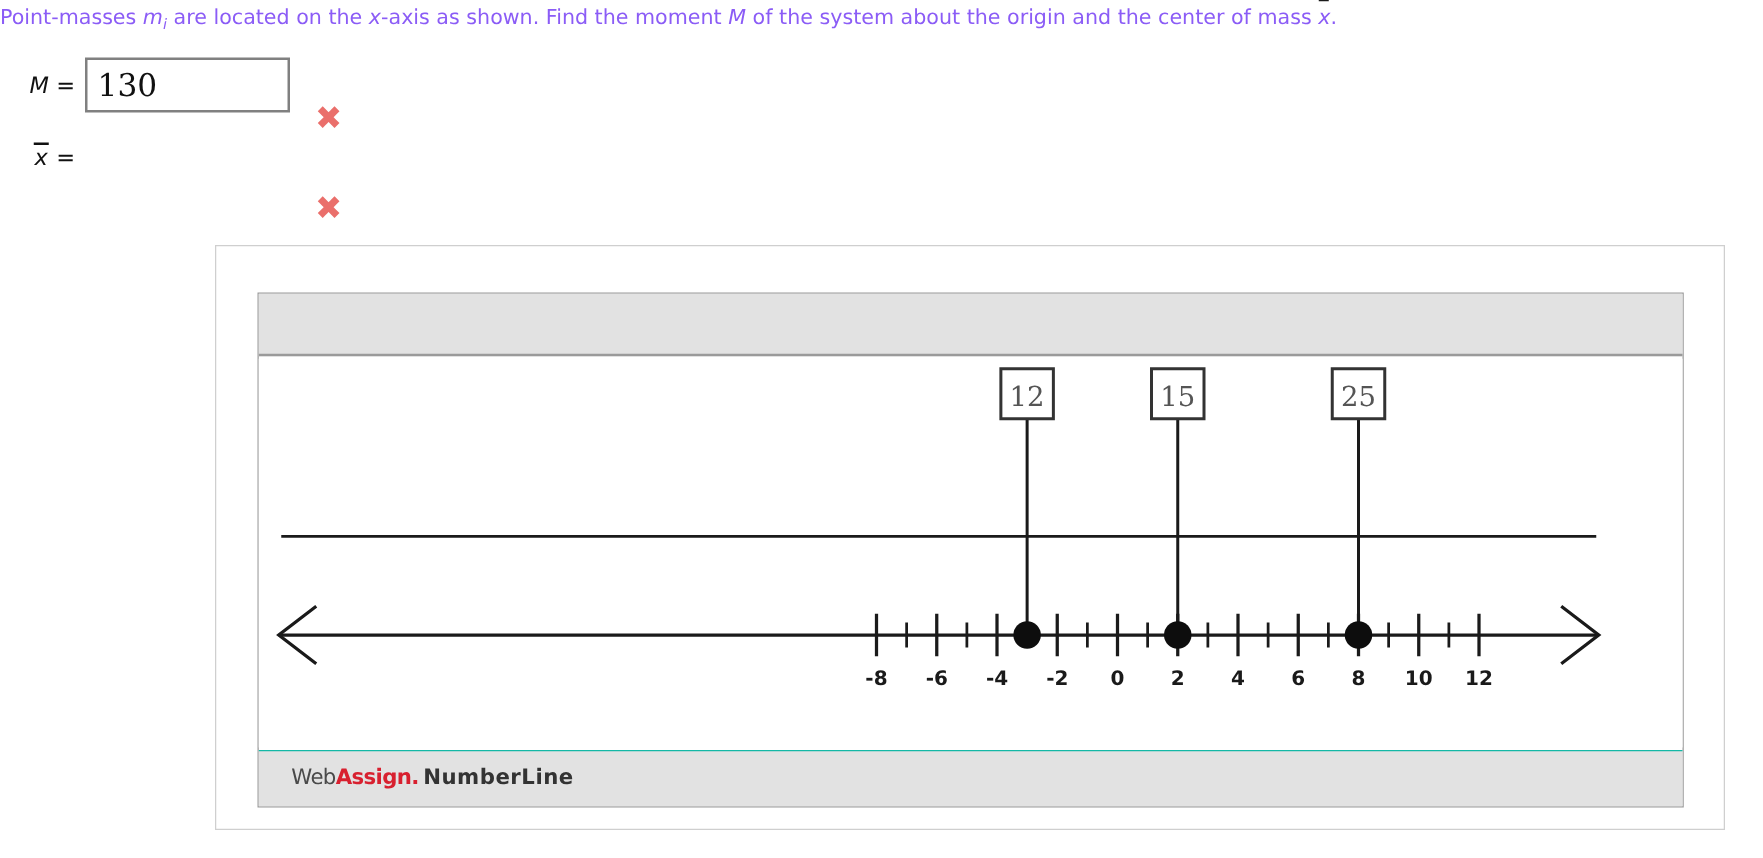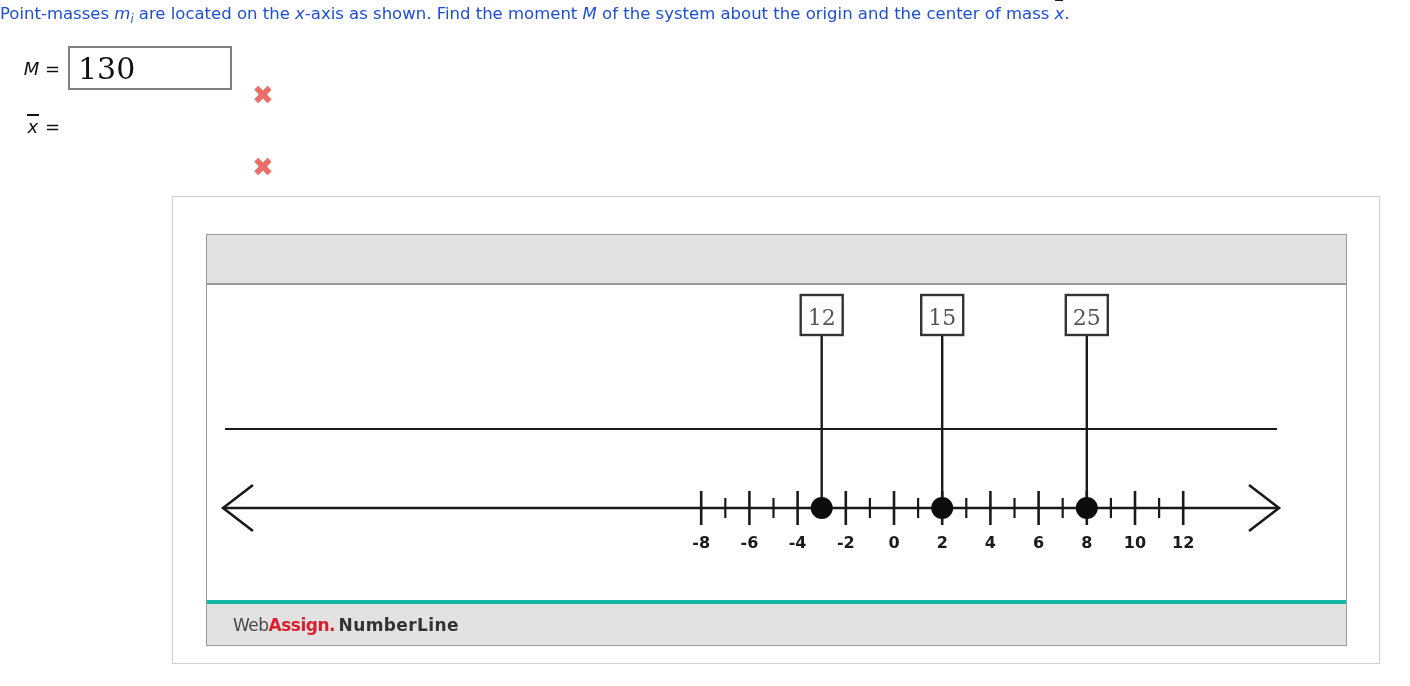--- a/index.html
+++ b/index.html
@@ -18,21 +18,21 @@
 
   
   #question-prompt {
     position: absolute;
     left: 0px;
     top: 2px;
     width: 1124px;
     font-size: 16.5px;
     line-height: 24px;
     white-space: nowrap;
-    color: #1d4ed8;
+    color: #8b5cf6;
   }
   .mi { font-style: italic; }
   .sub {
     font-style: italic;
     font-size: 11.5px;
     vertical-align: -4px;
   }
   .overbar {
     position: relative;
     display: inline-block;
@@ -83,21 +83,21 @@
     background: #111111;
   }
 
   .answer-input {
     width: 164px;
     height: 44px;
     box-sizing: border-box;
     border: 2px solid #808080;
     background: #ffffff;
     font-family: "DejaVu Serif", serif;
-    font-size: 30px;
+    font-size: 25px;
     color: #111111;
     padding: 0 8px;
     line-height: 40px;
     outline: none;
   }
 
   .mark-wrong {
     position: absolute;
     font-size: 26px;
     font-weight: bold;
@@ -149,21 +149,21 @@
     overflow: hidden;
   }
   #applet-footer {
     position: absolute;
     left: 0px;
     bottom: 0px;
     width: 100%;
     height: 45px;
     box-sizing: border-box;
     background: #e2e2e2;
-    border-top: 4px solid #14b8a6;
+    border-top: 1px solid #14b8a6;
   }
   #footer-brand {
     position: absolute;
     left: 26px;
     top: 11px;
     font-size: 17px;
     font-family: "DejaVu Sans", sans-serif;
     white-space: nowrap;
   }
   .brand-web { color: #4a4a4a; font-weight: normal; letter-spacing: -0.5px;}

